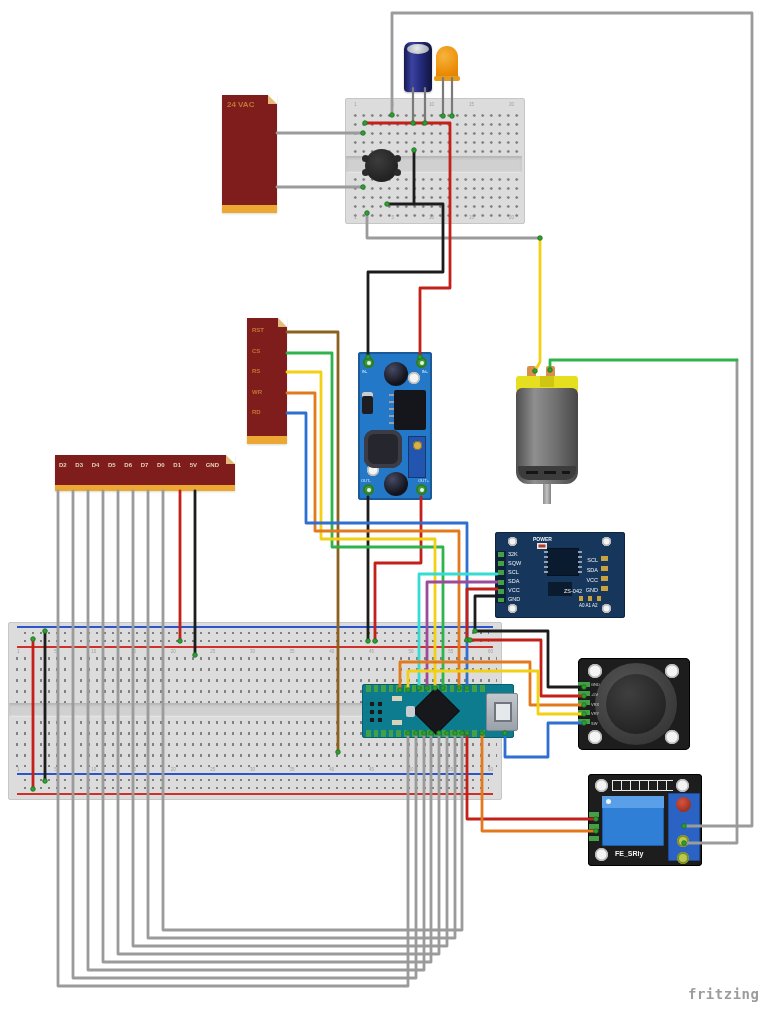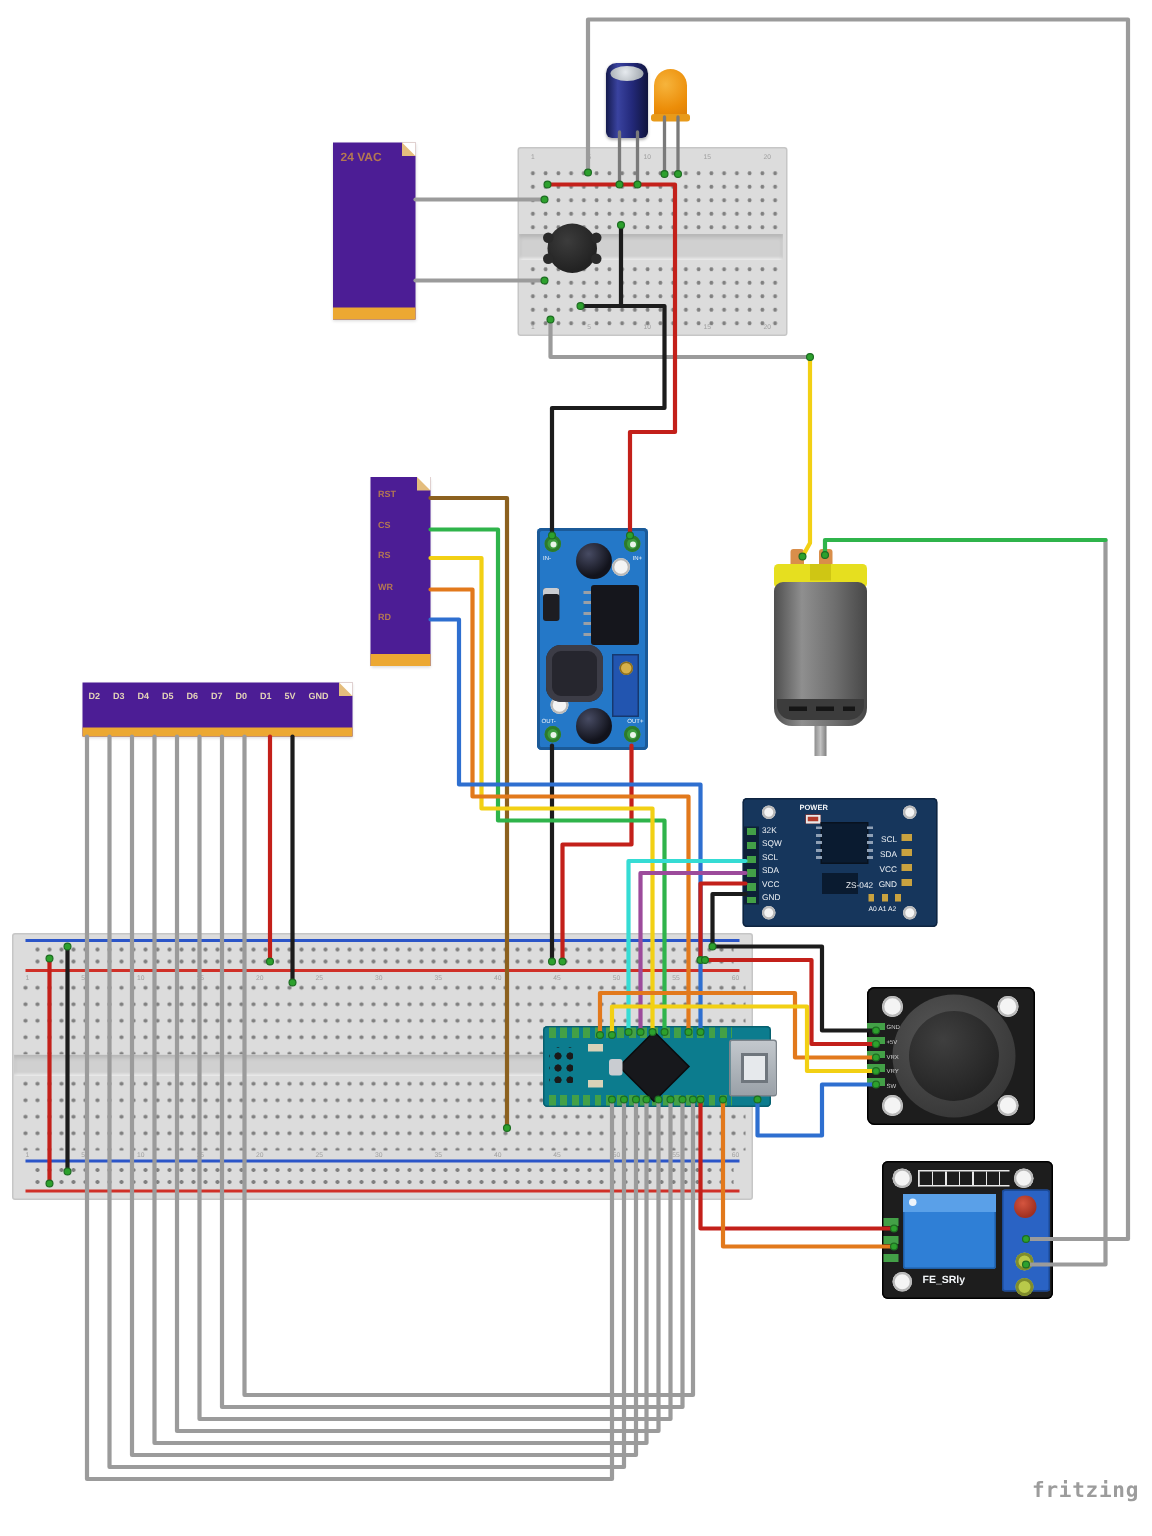--- a/index.html
+++ b/index.html
@@ -8,21 +8,21 @@
        font-family:"Liberation Sans",sans-serif;}
   #stage{position:absolute;left:0;top:0;width:768px;height:1024px;}
   .abs{position:absolute;}
   
   .bbase{background:#dcdcdc;border:1px solid #c6c6c6;border-radius:2px;}
   .holes{background-image:radial-gradient(circle,#7f7f7f 1.1px,rgba(0,0,0,0) 1.5px);}
   .bbgap{background:#d0d0d0;box-shadow:inset 0 2px 3px rgba(0,0,0,.14),inset 0 -1px 2px rgba(255,255,255,.6);}
   .railline{height:2px;}
   .bbnum{display:flex;justify-content:space-between;font-size:4.5px;color:#a0a0a0;line-height:5px;}
   
-  .note{background:#4c1d95;box-shadow:0 1px 2px rgba(0,0,0,.15);}
+  .note{background:#7f1d1d;box-shadow:0 1px 2px rgba(0,0,0,.15);}
   .notestrip{background:#eca832;}
   .fold{width:0;height:0;border-style:solid;position:absolute;right:0;top:0;
         border-width:0 9px 9px 0;border-color:#fff #fff #e4bd7d #e4bd7d;}
   .notetext{color:rgba(214,150,60,.75);font-weight:bold;}
   
   .hole{background:#f4f4f4;border-radius:50%;box-shadow:inset 0 0 0 1.5px #b9b9b9;}
   .screw{border-radius:50%;background:radial-gradient(circle at 40% 35%,#ecd27c,#a8852e 70%);box-shadow:inset 0 0 0 1px #6d5417;}
   .pad{border-radius:50%;background:#3d9b3d;box-shadow:inset 0 0 0 2px #2c7a2c;}
   .pad:after{content:"";position:absolute;left:3.5px;top:3.5px;width:4px;height:4px;border-radius:50%;background:#e9f3e9;}
   .pinrow-h{background:repeating-linear-gradient(90deg,#43a047 0 4.5px,rgba(0,0,0,0) 4.5px 7.6px);}

